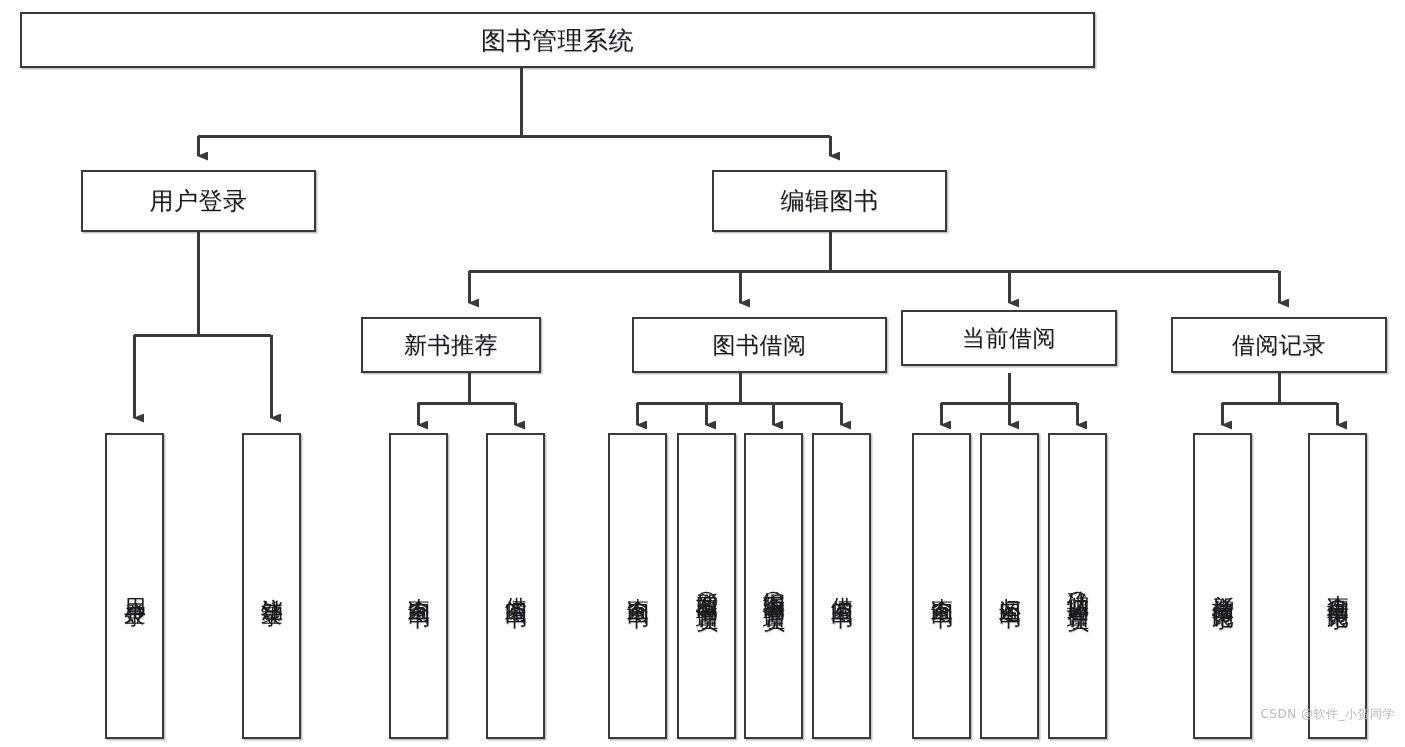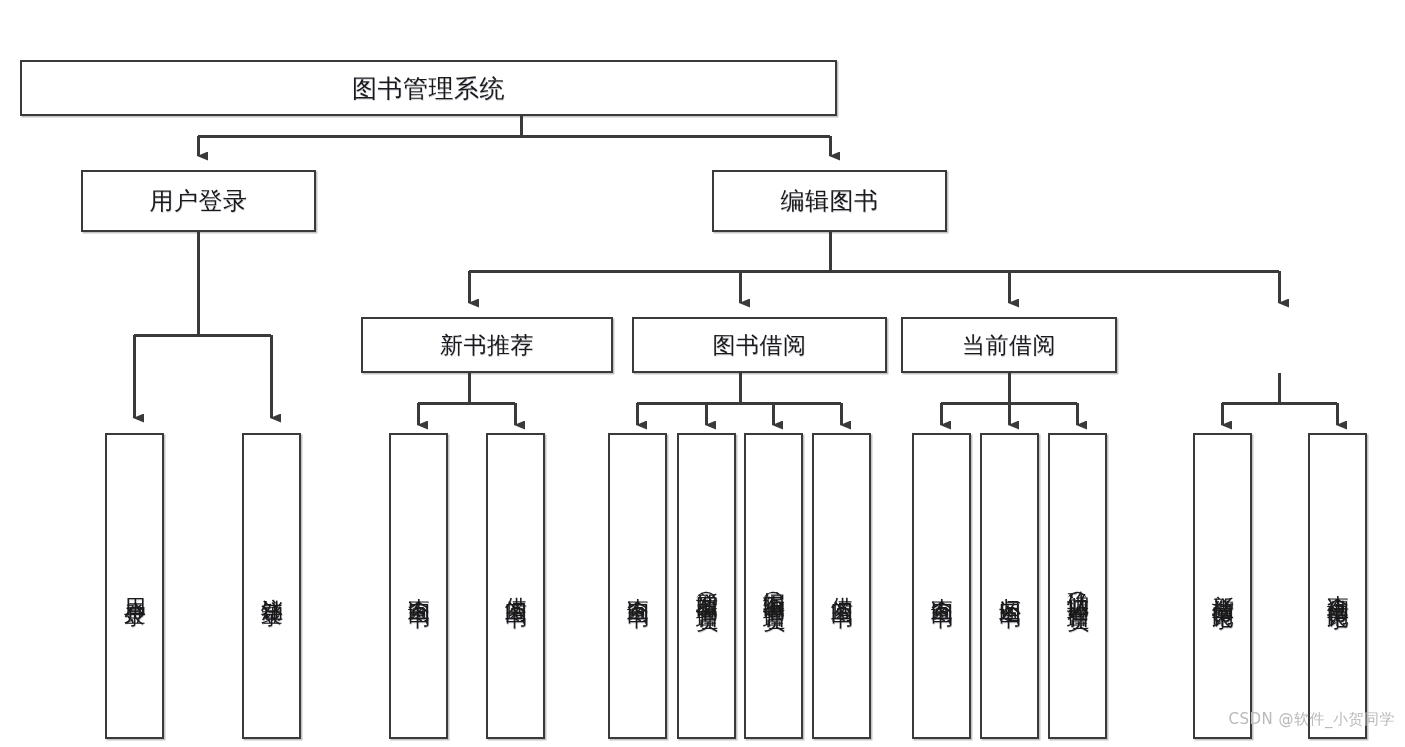--- a/index.html
+++ b/index.html
@@ -55,22 +55,22 @@
     text-orientation: upright;
     line-height: 1.22;
     letter-spacing: 3px;
     white-space: pre-line;
     max-height: 100%;
     overflow: visible;
   }
   #watermark {
     position: absolute;
     right: 10px;
-    bottom: 18px;
-    font-size: 15px;
+    bottom: 24px;
+    font-size: 12px;
     color: #b9b9b9;
     letter-spacing: 0.5px;
     z-index: 9;
     user-select: none;
     white-space: nowrap;
   }
 </style>
 </head>
 <body>
 
@@ -120,44 +120,47 @@
       <path d="M 1077,403 L 1077,425" marker-end="url(#arrowhead)"></path>
 
       <path d="M 1279,373 L 1279,403"></path>
       <path d="M 1222,403 L 1337,403"></path>
       <path d="M 1222,403 L 1222,425" marker-end="url(#arrowhead)"></path>
       <path d="M 1337,403 L 1337,425" marker-end="url(#arrowhead)"></path>
 
     </g>
   </svg>
 
-  <div class="node root" style="left:20px; top:12px; width:817px; height:56px;margin-top:48px;">
+  <div class="node root" style="left:20px; top:12px; width:1075px; height:56px;">
     <span class="node-label">图书管理系统</span>
   </div>
 
   <div class="node level2" style="left:81px; top:170px; width:235px; height:62px;">
     <span class="node-label">用户登录</span>
   </div>
 
   <div class="node level2" style="left:712px; top:170px; width:235px; height:62px;">
     <span class="node-label">编辑图书</span>
   </div>
 
-  <div class="node level3" style="left:361px; top:317px; width:252px; height:56px;">
+  <div class="node level3" style="left:361px; top:317px; width:180px; height:56px;">
     <span class="node-label">新书推荐</span>
   </div>
 
   <div class="node level3" style="left:632px; top:317px; width:255px; height:56px;">
     <span class="node-label">图书借阅</span>
   </div>
 
-  <div class="node level3" style="left:901px; top:317px; width:216px; height:56px;">
+  <div class="node level3" style="left:901px; top:310px; width:216px; height:56px;">
     <span class="node-label">当前借阅</span>
   </div>
 
+  <div class="node level3" style="left:1171px; top:317px; width:216px; height:56px;">
+    <span class="node-label">借阅记录</span>
+  </div>
 
   <div class="node leaf" style="left:105px; top:433px; width:59px; height:306px;">
     <span class="node-label">用户登录</span>
   </div>
   <div class="node leaf" style="left:242px; top:433px; width:59px; height:306px;">
     <span class="node-label">注销登录</span>
   </div>
 
   <div class="node leaf" style="left:389px; top:433px; width:59px; height:306px;">
     <span class="node-label">查询图书</span>

